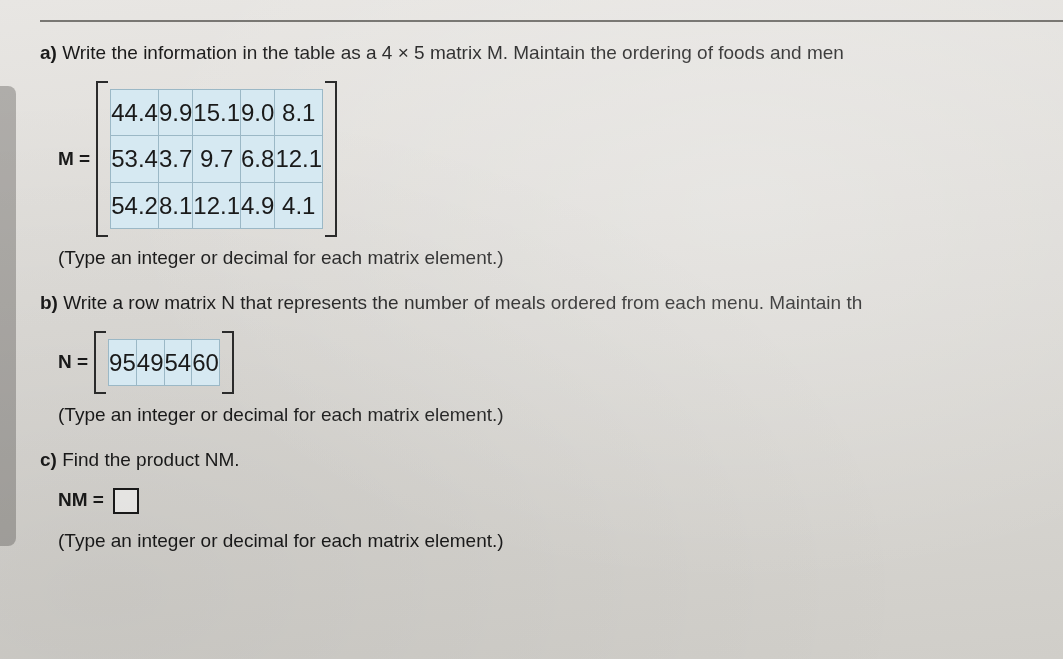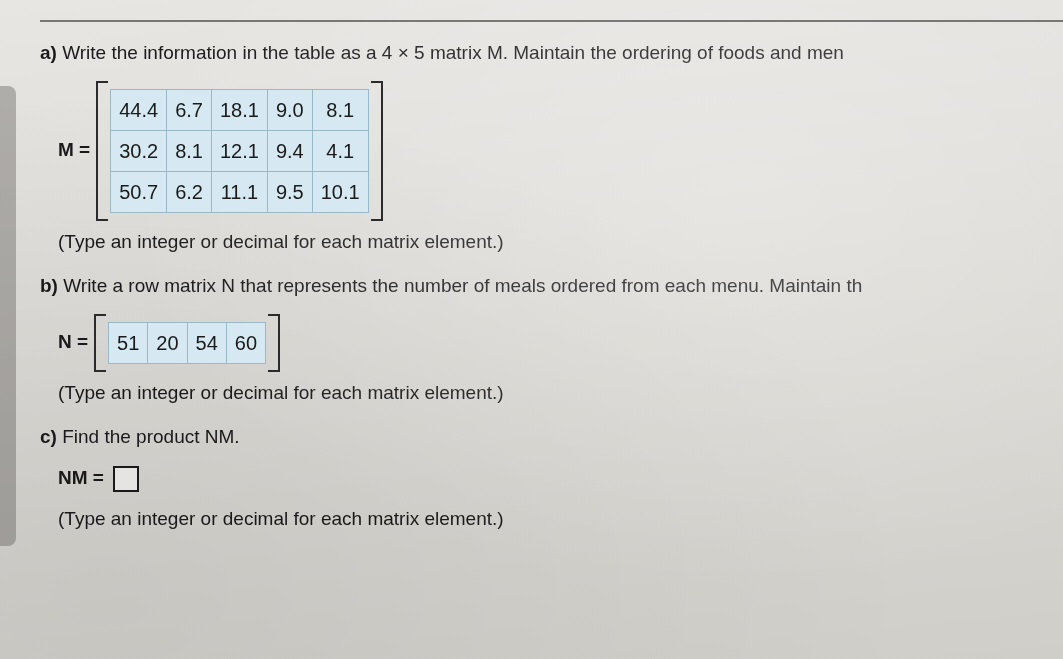--- a/index.html
+++ b/index.html
@@ -55,23 +55,23 @@
     content: "";
     position: absolute;
     top: 0; bottom: 0;
     width: 10px;
     border: 2px solid #2b2b2b;
   }
   .matrix::before { left: 0; border-right: none; }
   .matrix::after  { right: 0; border-left: none; }
   .matrix table { border-collapse: collapse; }
   .matrix td {
-    padding: 6px 8px;
+    padding: 6px 0;
     text-align: center;
-    font-size: 20px;
+    font-size: 24px;
   }
   .matrix.highlighted td {
     background: #d6e9f2;
     border: 1px solid #9bb8c6;
   }
   .instr {
     margin: 8px 0 18px 0;
   }
   .answer-box {
     display: inline-block;
@@ -107,38 +107,38 @@
   </p>
 
   <div class="indent-block">
     <div class="matrix-row">
       <span class="matrix-label">M =</span>
       <div class="matrix highlighted">
         <table>
           <tbody>
               <tr>
             <td>44.4</td>
-            <td>6.7</td>
-            <td>18.1</td>
+            <td>9.9</td>
+            <td>15.1</td>
             <td>9.0</td>
             <td>8.1</td>
           </tr>
           <tr>
-            <td>30.2</td>
+            <td>53.4</td>
+            <td>3.7</td>
+            <td>9.7</td>
+            <td>6.8</td>
+            <td>12.1</td>
+          </tr>
+          <tr>
+            <td>54.2</td>
             <td>8.1</td>
             <td>12.1</td>
-            <td>9.4</td>
+            <td>4.9</td>
             <td>4.1</td>
-          </tr>
-          <tr>
-            <td>50.7</td>
-            <td>6.2</td>
-            <td>11.1</td>
-            <td>9.5</td>
-            <td>10.1</td>
           </tr>
         </tbody>
           </table>
       </div>
     </div>
 
     <p class="instr">(Type an integer or decimal for each matrix element.)</p>
   </div>
 
   <p class="qline">
@@ -146,22 +146,22 @@
     <span>Write a row matrix N that represents the number of meals ordered from each menu. Maintain th</span>
   </p>
 
   <div class="indent-block">
     <div class="matrix-row">
       <span class="matrix-label">N =</span>
       <div class="matrix highlighted">
         <table>
           <tbody>
               <tr>
-            <td>51</td>
-            <td>20</td>
+            <td>95</td>
+            <td>49</td>
             <td>54</td>
             <td>60</td>
           </tr>
         </tbody>
           </table>
       </div>
     </div>
 
     <p class="instr">(Type an integer or decimal for each matrix element.)</p>
   </div>

